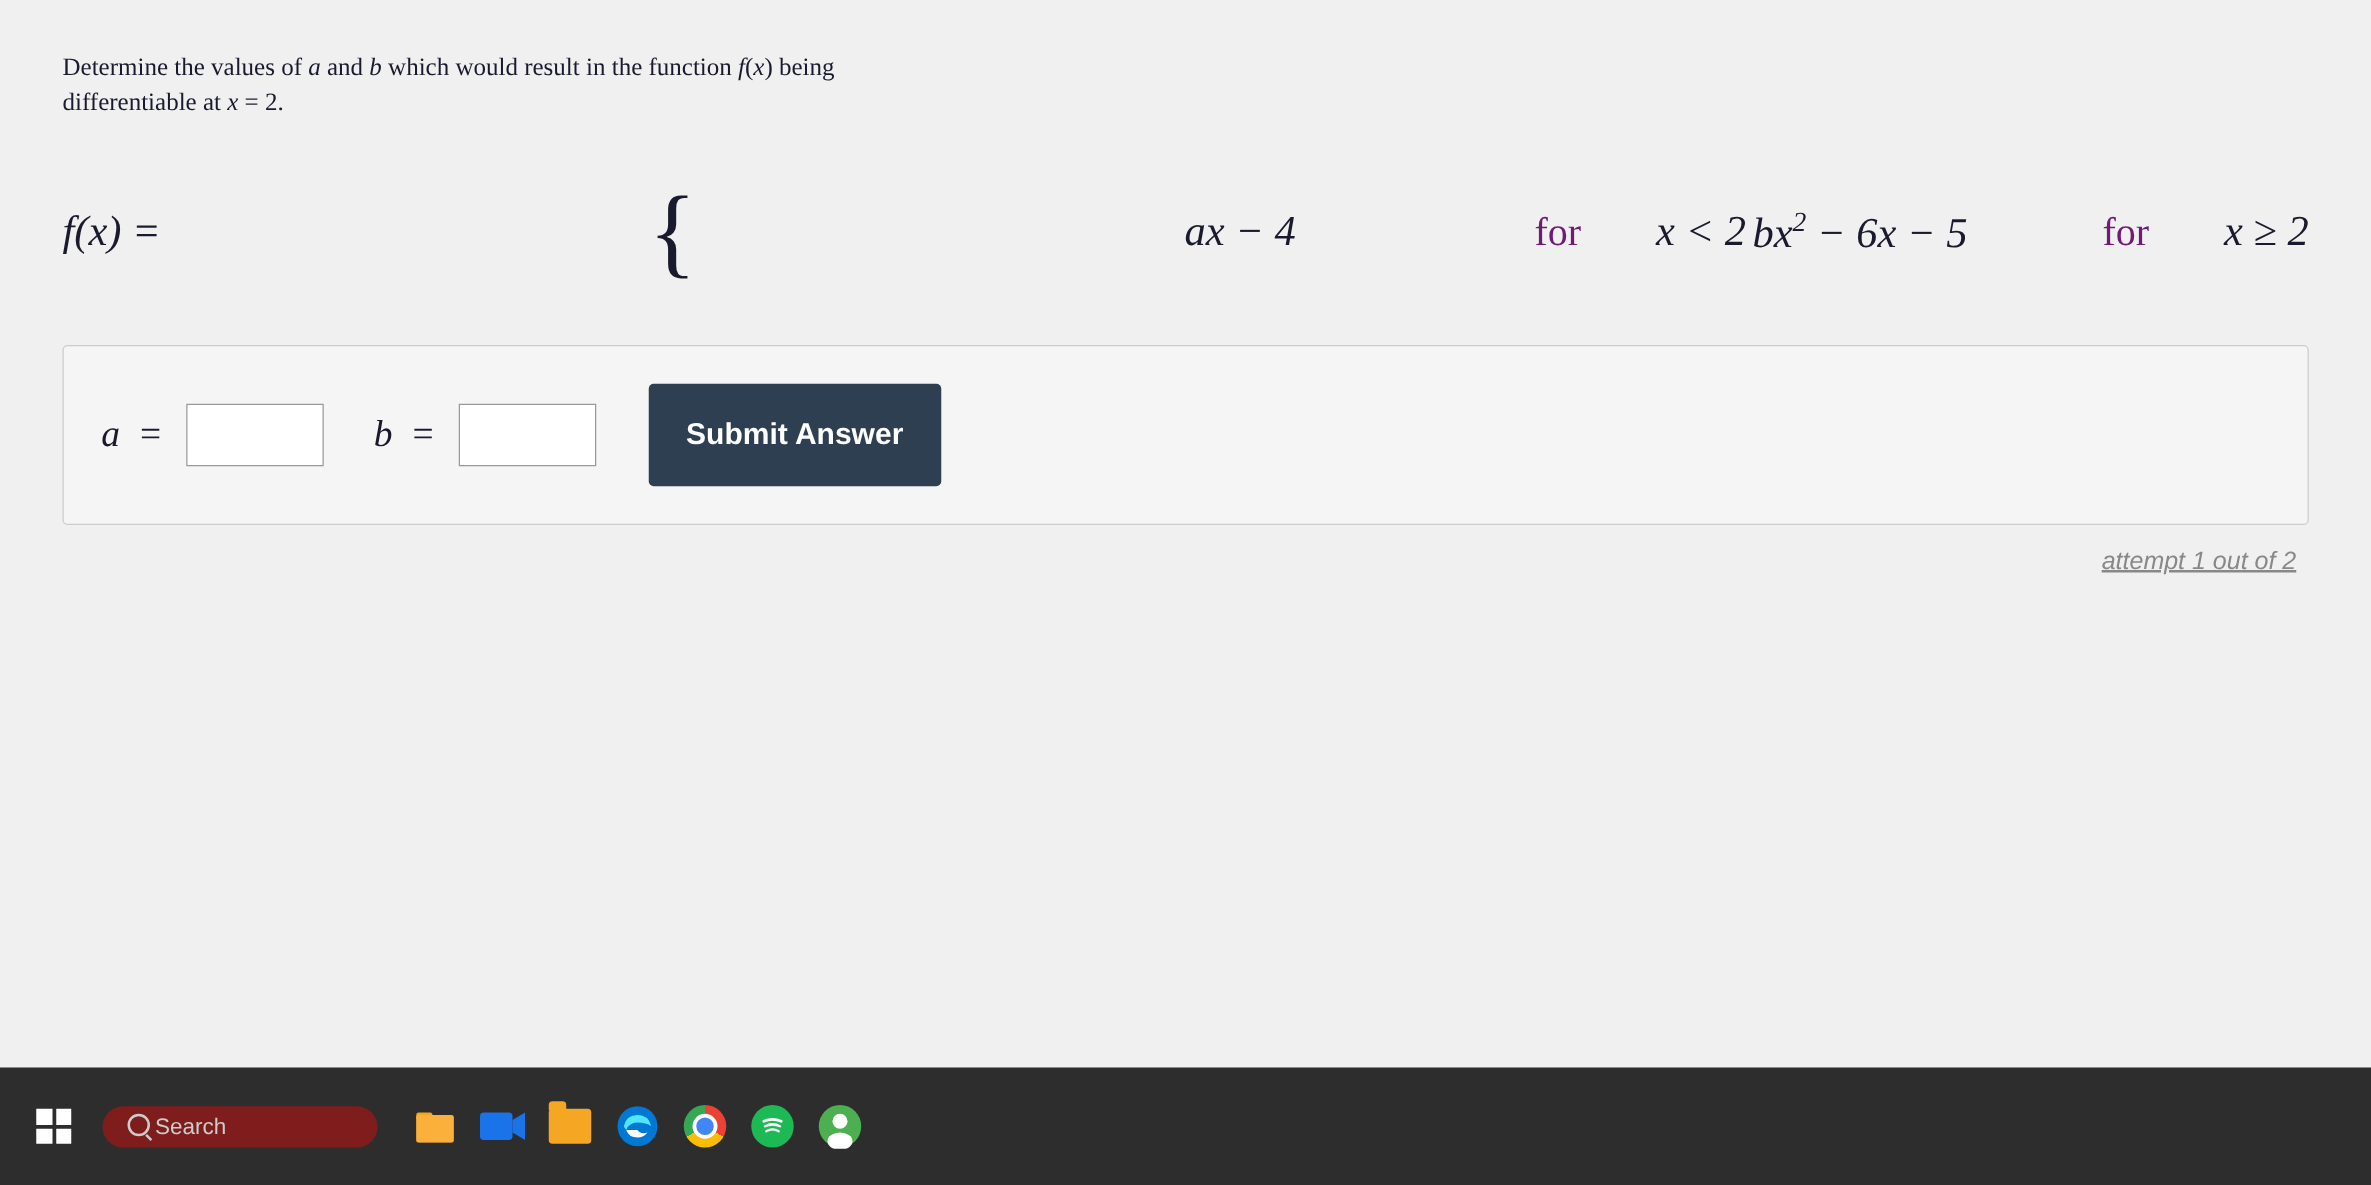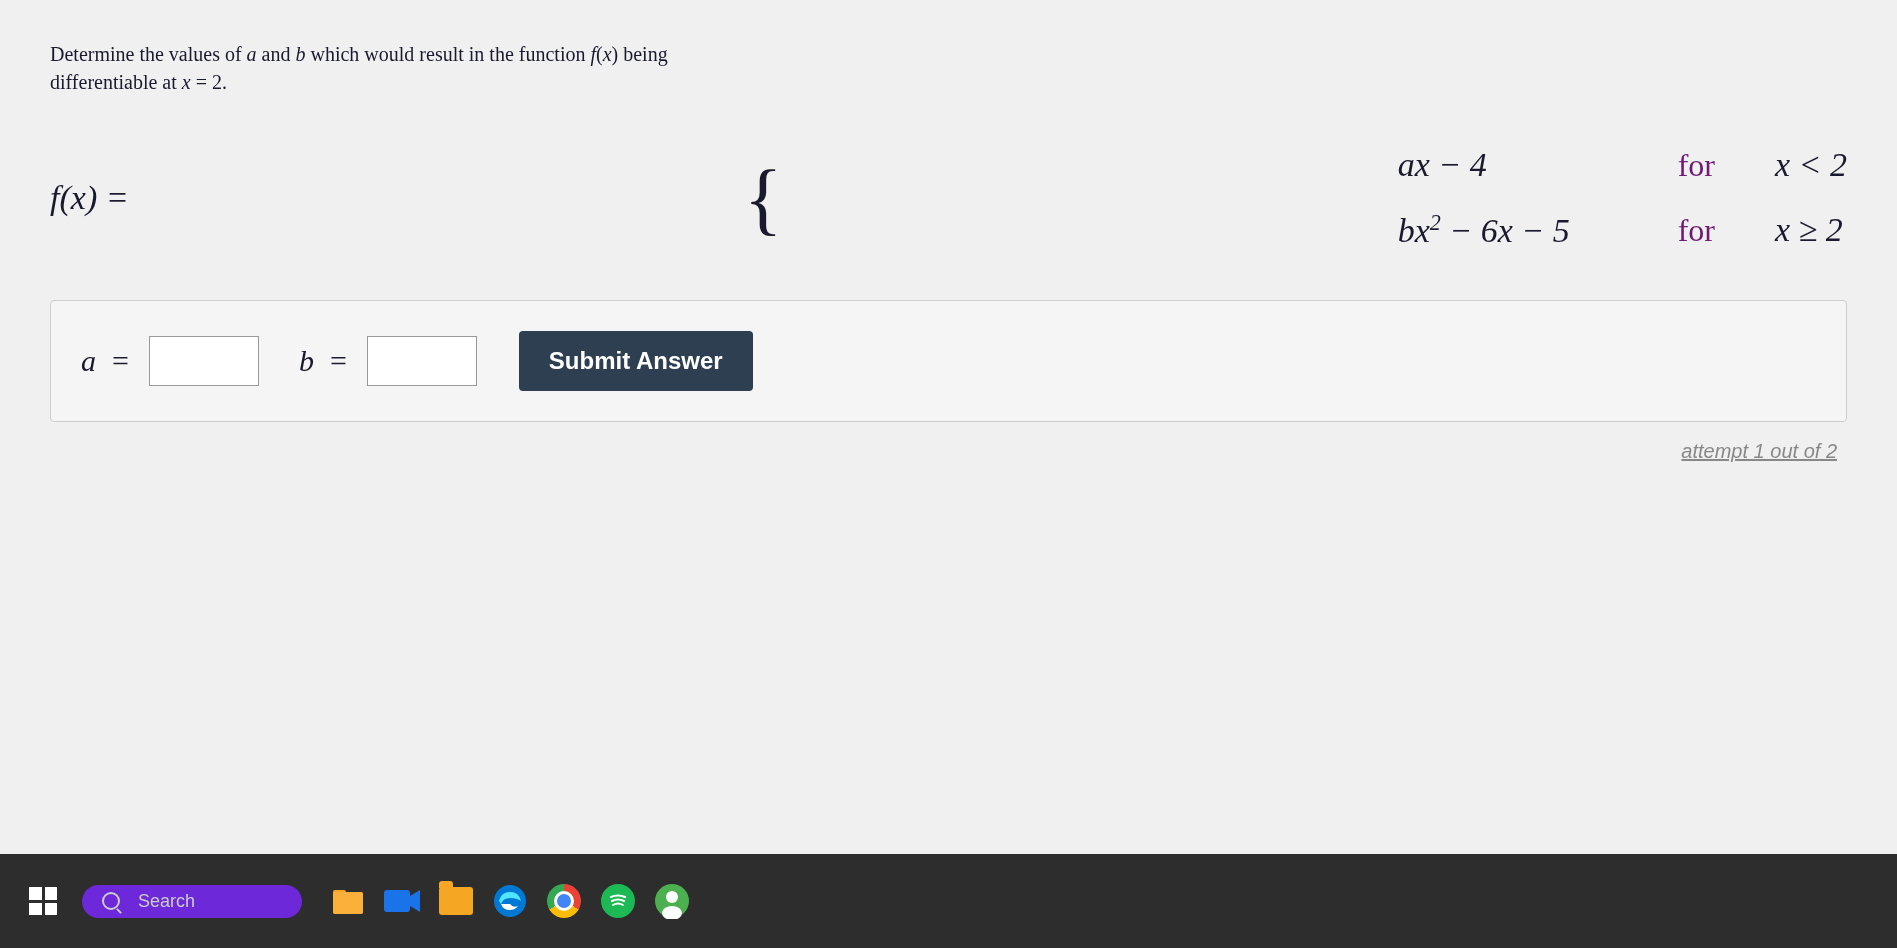--- a/index.html
+++ b/index.html
@@ -48,22 +48,22 @@
       font-size: 80px;
       font-weight: 100;
       line-height: 1;
       margin-right: 18px;
       color: #1a1a2e;
       font-family: Georgia, serif;
     }
 
     .cases {
       display: flex;
-      flex-direction: column;
-      gap: 26px;
+      flex-direction: row;
+      gap: 5px;
     }
 
     .case-row {
       display: flex;
       align-items: center;
       gap: 60px;
     }
 
     .case-expr {
       min-width: 220px;
@@ -121,21 +121,21 @@
       font-size: 22px;
       padding: 4px 8px;
       outline: none;
     }
 
     .submit-btn {
       background: #2d3f50;
       color: white;
       border: none;
       border-radius: 4px;
-      padding: 16px 30px;
+      padding: 27px 30px;
       font-size: 24px;
       font-weight: bold;
       cursor: pointer;
       margin-left: 30px;
       font-family: Arial, sans-serif;
     }
 
     .attempt-text {
       text-align: right;
       color: #888;
@@ -174,25 +174,25 @@
       height: 28px;
     }
 
     .windows-icon span {
       background: white;
       display: block;
     }
 
     .search-area {
       display: flex;
-      align-items: center;
-      background: #6d28d9;
+      align-items: flex-start;
+      background: #7f1d1d;
       border-radius: 20px;
       padding: 6px 20px;
-      gap: 18px;
+      gap: 4px;
       min-width: 220px;
       cursor: pointer;
     }
 
     .search-circle {
       width: 18px;
       height: 18px;
       border: 2px solid #ccc;
       border-radius: 50%;
       position: relative;

